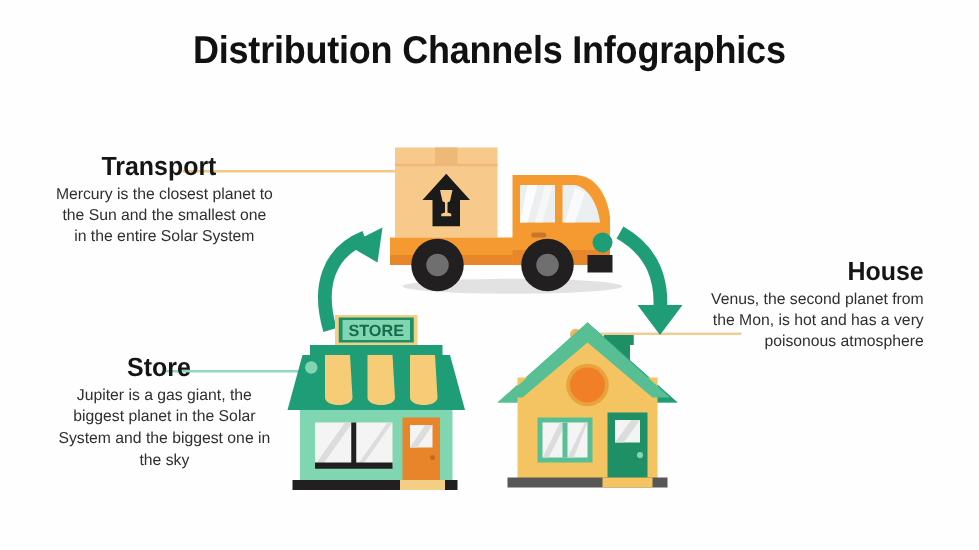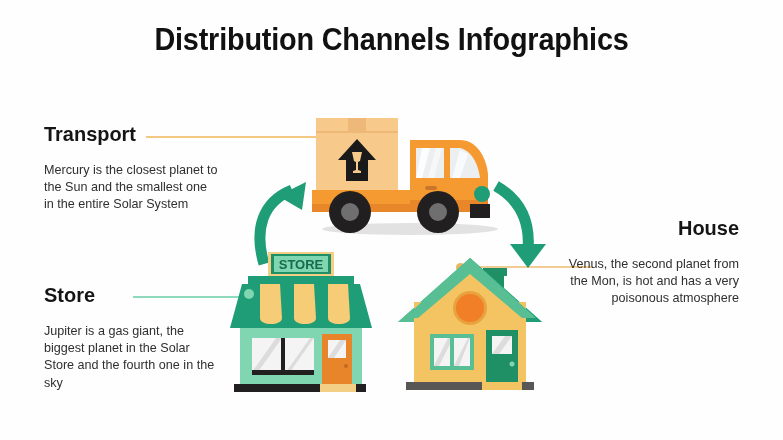--- a/index.html
+++ b/index.html
@@ -32,42 +32,42 @@
     text-align: center;
     font-family: "Liberation Sans Narrow", "Liberation Sans", sans-serif;
     font-weight: bold;
     font-size: 31px;
     letter-spacing: -0.2px;
     color: #111111;
     transform: scaleX(0.93);
   }
 
   
-  .block { position: absolute; }
+  .block { position: absolute; text-align: center; }
   .block .heading {
     font-family: "Liberation Sans Narrow", "Liberation Sans", sans-serif;
     font-weight: bold;
     font-size: 21px;
     color: #151515;
     line-height: 1.05;
     transform: scaleX(0.95);
     transform-origin: left center;
   }
   .block.right .heading { transform-origin: right center; }
   .block .body {
     font-size: 12.6px;
     line-height: 17.2px;
     color: #2f2f2f;
-    margin-top: 17px;
+    margin-top: 2px;
     font-family: "Liberation Sans", sans-serif;
   }
 
   #block-transport { left: 44px; top: 123px; width: 175px; }
   #block-store     { left: 44px; top: 284px; width: 175px; }
-  #block-house     { right: 44px; top: 217px; width: 190px; text-align: right; }
+  #block-house     { right: 44px; top: 207px; width: 190px; text-align: right; }
 
   
   .connector { position: absolute; height: 2px; }
   .connector .dot {
     position: absolute;
     width: 9px; height: 9px;
     border-radius: 50%;
     top: -3.5px;
   }
   #conn-transport { left: 146px; top: 136px; width: 196px; background: #f4c882; }
@@ -105,21 +105,21 @@
     <span class="dot"></span>
   </div>
 
   <div class="block" id="block-transport">
     <div class="heading">Transport</div>
     <div class="body">Mercury is the closest planet to the Sun and the smallest one in the entire Solar System</div>
   </div>
 
   <div class="block" id="block-store">
     <div class="heading">Store</div>
-    <div class="body">Jupiter is a gas giant, the biggest planet in the Solar Store and the fourth one in the sky</div>
+    <div class="body">Jupiter is a gas giant, the biggest planet in the Solar System and the biggest one in the sky</div>
   </div>
 
   <div class="block right" id="block-house">
     <div class="heading">House</div>
     <div class="body">Venus, the second planet from the Mon, is hot and has a very poisonous atmosphere</div>
   </div>
 
   <div id="truck">
     <svg width="200" height="125" viewBox="0 0 200 125">
       <ellipse cx="100" cy="117" rx="88" ry="6" fill="#d8d8d8" opacity="0.75"></ellipse>

